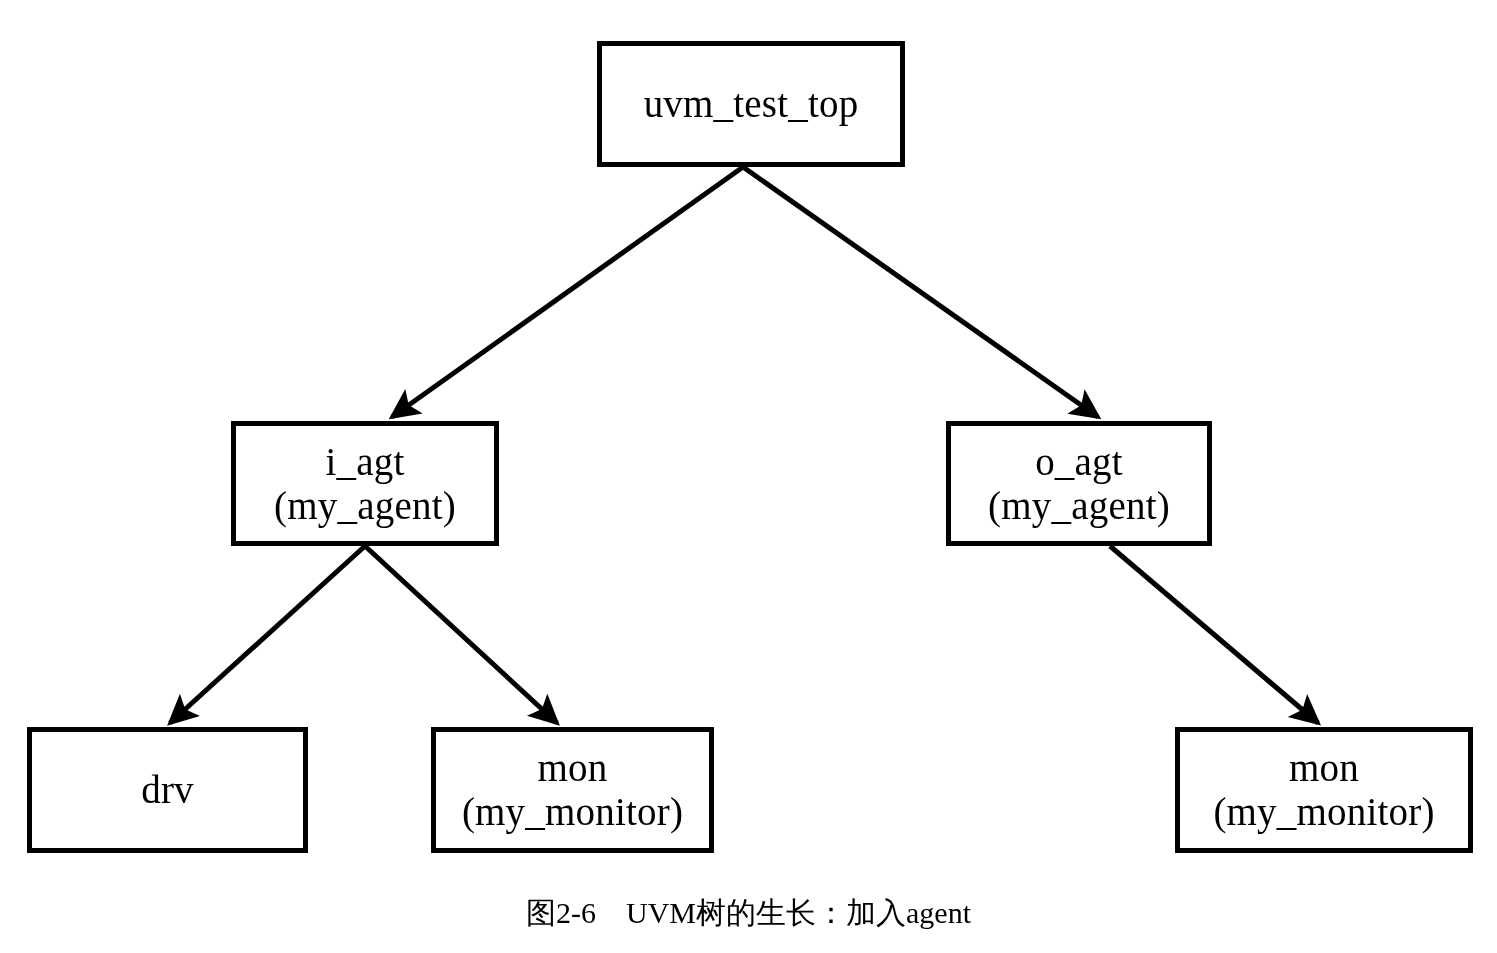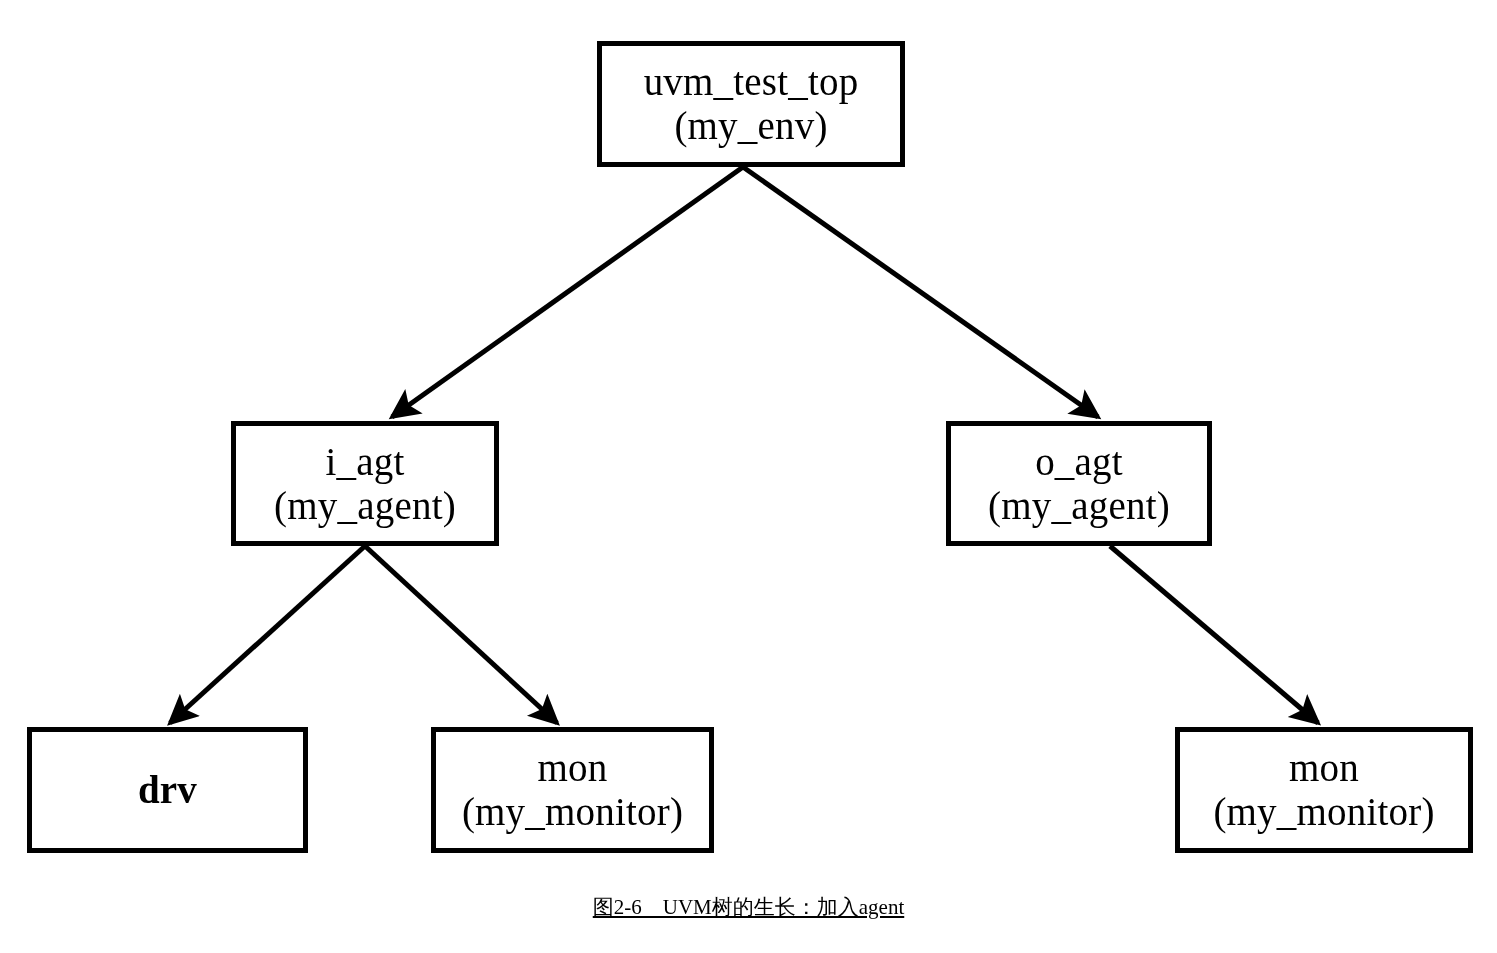--- a/index.html
+++ b/index.html
@@ -76,46 +76,44 @@
     width: 266px;
     height: 125px;
   }
 
   
   #node-drv {
     left: 27px;
     top: 727px;
     width: 281px;
     height: 126px;
-    font-weight: bold;
   }
   #node-mon-i {
     left: 431px;
     top: 727px;
     width: 283px;
     height: 126px;
   }
   #node-mon-o {
     left: 1175px;
     top: 727px;
     width: 298px;
     height: 126px;
   }
 
   #figure-caption {
     position: absolute;
     left: 0;
     top: 893px;
     width: 1497px;
     text-align: center;
-    font-size: 21px;
+    font-size: 30px;
     z-index: 3;
     white-space: pre;
     font-family: "Liberation Serif", "DejaVu Serif", serif;
-    text-decoration: underline;
   }
 </style>
 </head>
 <body>
 
 <div id="diagram-root">
 
   <svg id="edges-layer" viewBox="0 0 1497 953" width="1497" height="953" xmlns="http://www.w3.org/2000/svg">
     <defs>
       <marker id="arrowhead" markerWidth="7" markerHeight="7" refX="5.4" refY="3" orient="auto" markerUnits="strokeWidth">
@@ -129,21 +127,20 @@
 
     <line x1="365" y1="546" x2="170" y2="723" stroke="#000000" stroke-width="5" marker-end="url(#arrowhead)"></line>
 
     <line x1="365" y1="546" x2="557" y2="723" stroke="#000000" stroke-width="5" marker-end="url(#arrowhead)"></line>
 
     <line x1="1110" y1="546" x2="1318" y2="723" stroke="#000000" stroke-width="5" marker-end="url(#arrowhead)"></line>
   </svg>
 
   <div class="node-box" id="node-root">
     <span class="node-line">uvm_test_top</span>
-    <span class="node-line">(my_env)</span>
   </div>
 
   <div class="node-box" id="node-i-agt">
     <span class="node-line">i_agt</span>
     <span class="node-line">(my_agent)</span>
   </div>
 
   <div class="node-box" id="node-o-agt">
     <span class="node-line">o_agt</span>
     <span class="node-line">(my_agent)</span>

